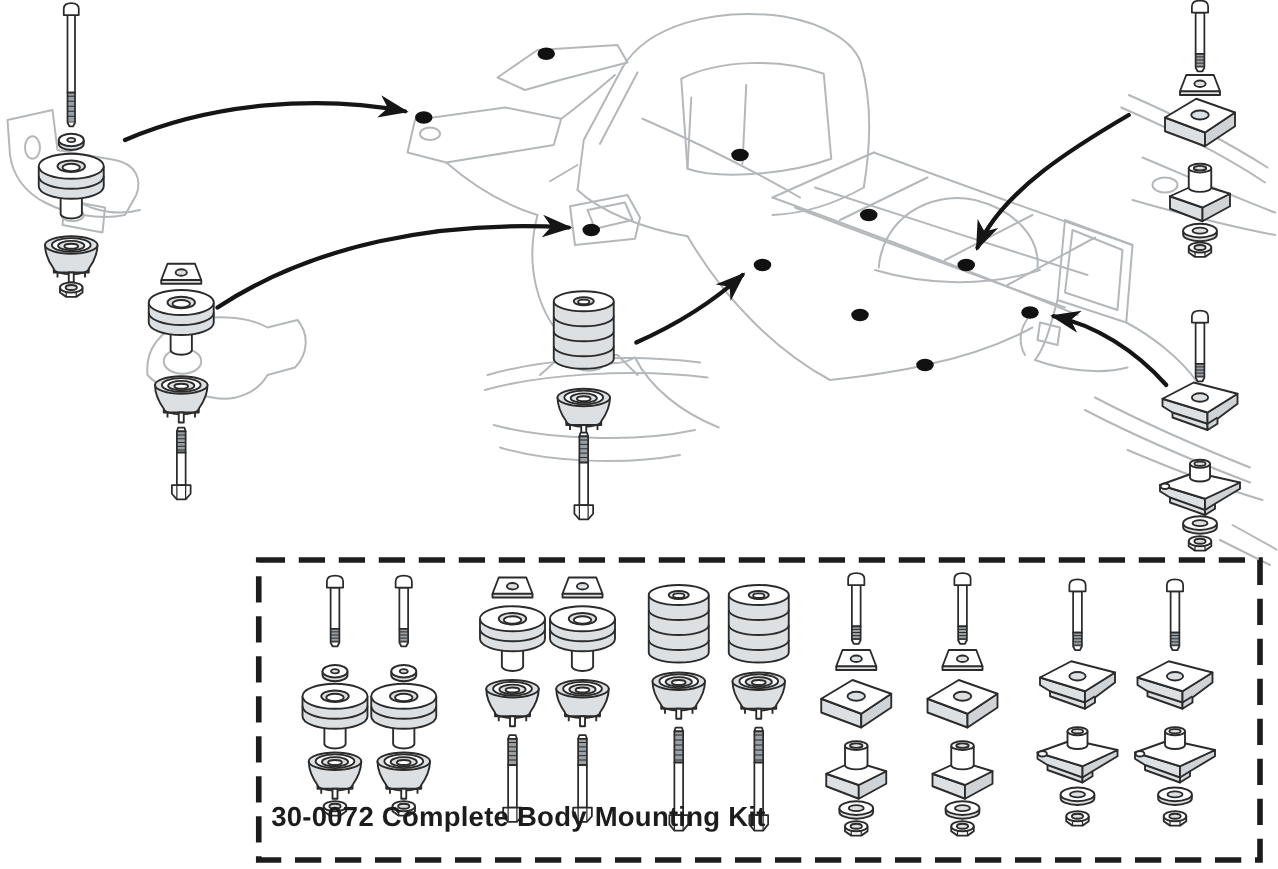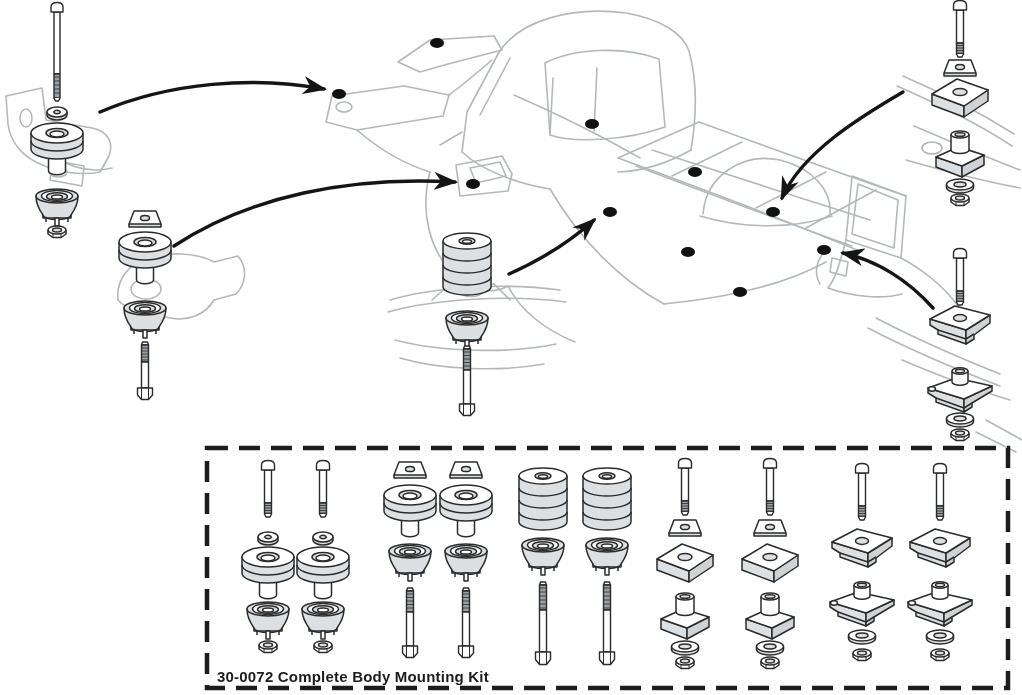--- a/index.html
+++ b/index.html
@@ -1,19 +1,19 @@
 <!DOCTYPE html>
 <html><head>
 <meta charset="utf-8">
 <style>
   html,body{margin:0;padding:0;background:#fff;}
   .stage{position:relative;width:1022px;height:695px;background:#fff;overflow:hidden;
          font-family:"Liberation Sans",sans-serif;}
   .stage svg{position:absolute;left:0;top:0;}
-  .kit-label{position:absolute;left:217px;top:668px;font-size:15px;font-weight:bold;
+  .kit-label{position:absolute;left:217px;top:641px;font-size:22px;font-weight:bold;
              color:#1c1c1c;letter-spacing:.2px;white-space:nowrap;}
 </style>
 </head>
 <body>
 
 <div class="stage">
 <svg width="1022" height="695" viewBox="0 0 1022 695">
   <defs>
     <marker id="ah" markerUnits="userSpaceOnUse" markerWidth="26" markerHeight="18" refX="21" refY="9" orient="auto">
       <path d="M0,0 L24,9 L0,18 L7,9 Z" fill="#151515"></path>

